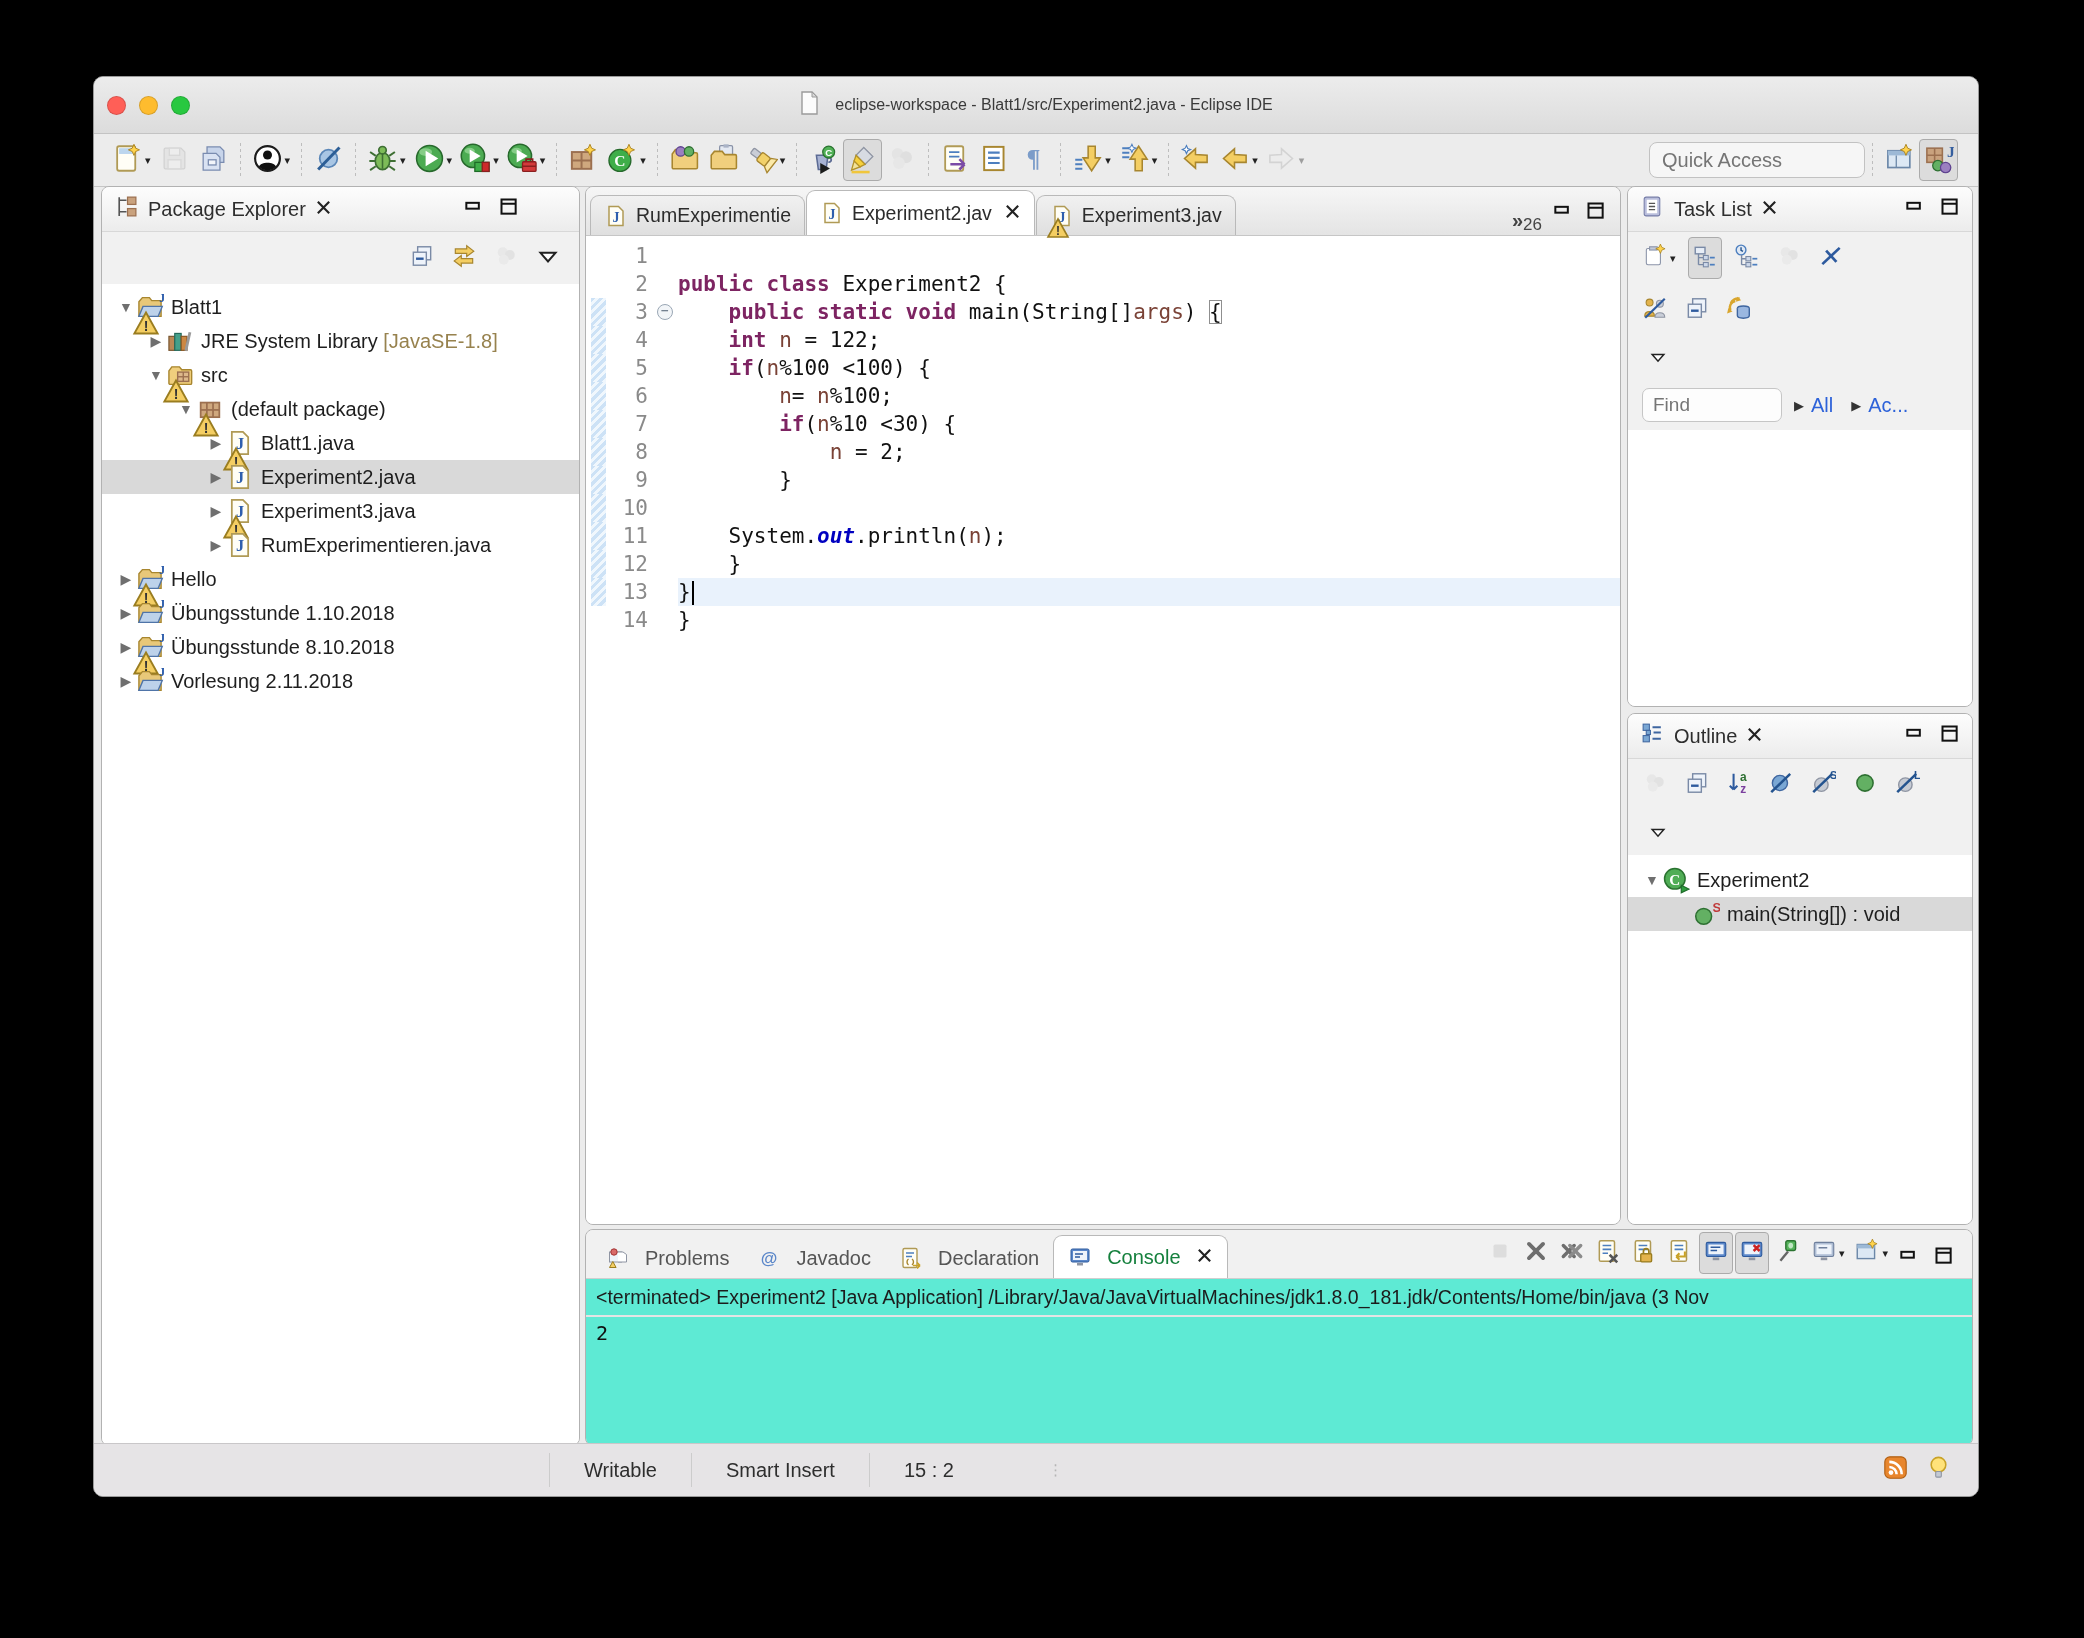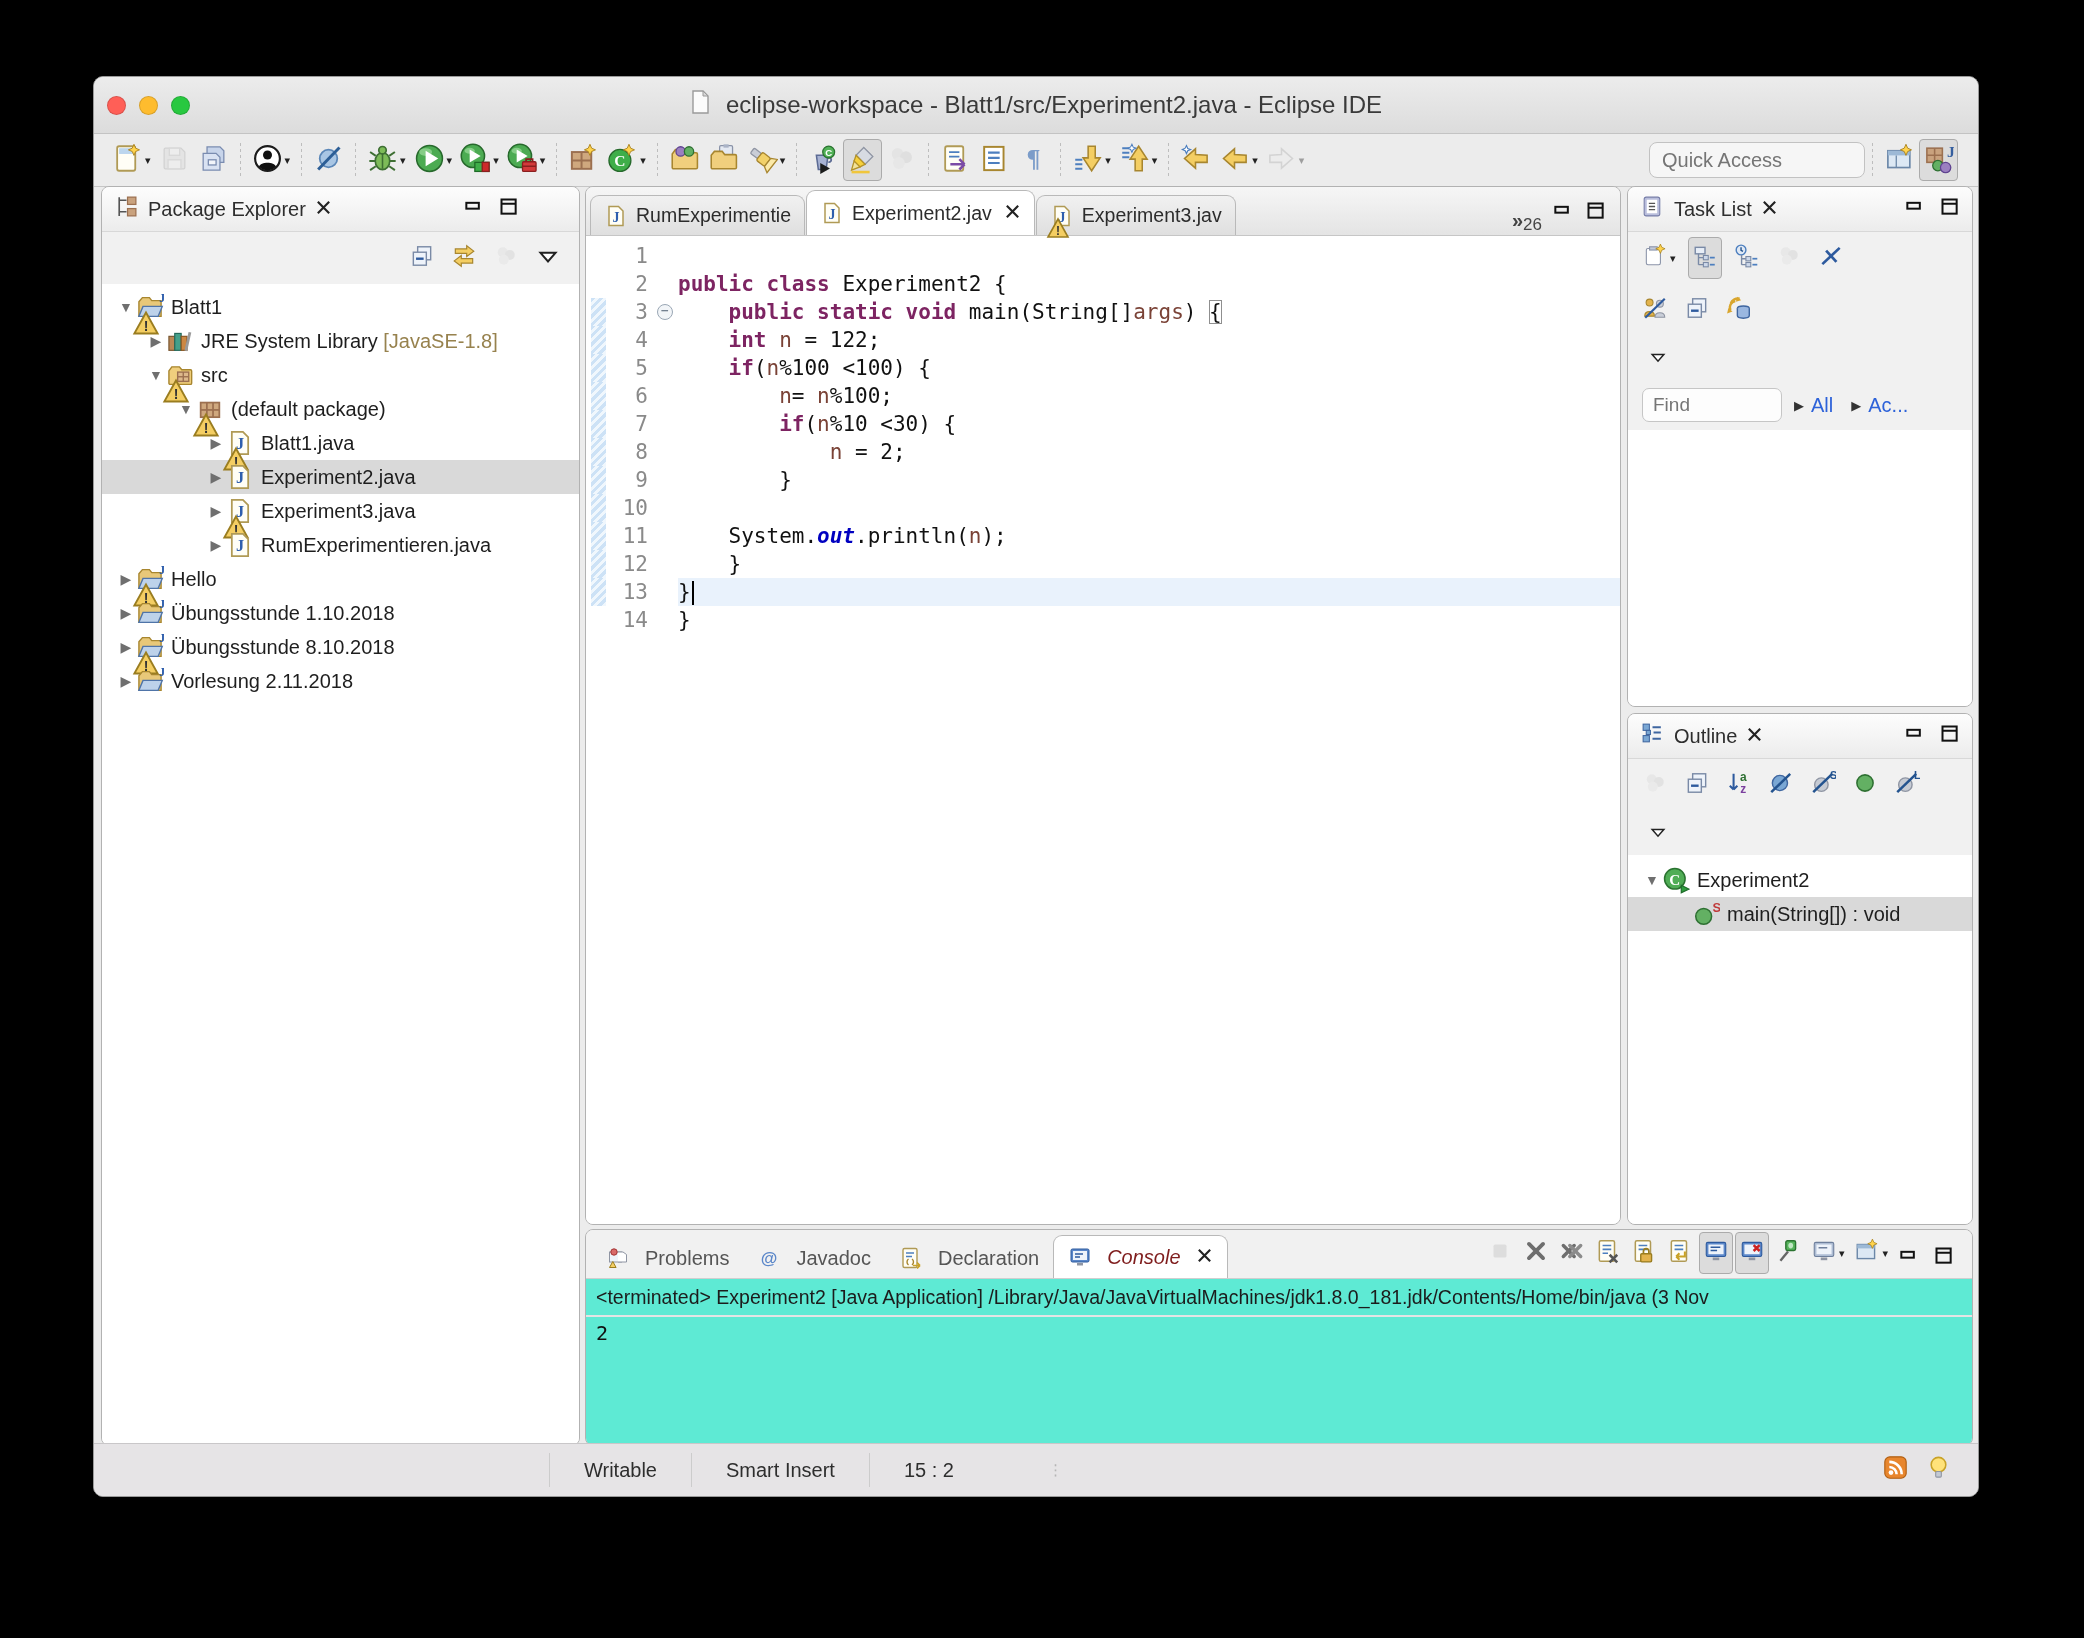--- a/index.html
+++ b/index.html
@@ -3,21 +3,21 @@
 <meta charset="utf-8">
 <style>
   html,body{margin:0;padding:0;background:#000;width:2084px;height:1638px;overflow:hidden;
     font-family:"Liberation Sans",sans-serif;-webkit-font-smoothing:antialiased;}
   #window{position:absolute;left:93px;top:76px;width:1884px;height:1419px;background:#ececec;
     border-radius:10px;border:1px solid #9a9a9a;box-shadow:0 22px 70px rgba(0,0,0,.6);overflow:hidden;}
   
   #titlebar{height:56px;display:flex;align-items:center;position:relative;
     background:linear-gradient(#ececec,#dcdcdc);border-bottom:1px solid #c3c3c3;}
   .tl{width:17px;height:17px;border-radius:50%;margin-left:13px;display:inline-block;border:1px solid rgba(0,0,0,.15);}
-  #titletext{position:absolute;left:0;right:0;text-align:center;font-size:24px;color:#3a3a3a;
+  #titletext{position:absolute;left:0;right:0;text-align:center;font-size:16px;color:#3a3a3a;
     display:flex;align-items:center;justify-content:center;gap:16px;}
   
   #toolbar{height:52px;display:flex;align-items:center;padding:0 14px;background:#ececec;
     border-bottom:1px solid #c6c6c6;position:relative;}
   .tb-group{display:flex;align-items:center;}
   .tb-sep{width:1px;height:34px;margin:0 7px;background:repeating-linear-gradient(#bdbdbd 0 3px,transparent 3px 6px);}
   .tbtn{display:flex;align-items:center;height:40px;padding:0 3px;border-radius:4px;border:1px solid transparent;}
   .tbtn svg{width:31px;height:31px;}
   .tbtn .dd{font-size:11px;color:#222;margin-left:2px;}
   .tbtn.disabled{opacity:.38;}
@@ -82,21 +82,21 @@
     font-size:19px;color:#9b9b9b;padding:0 10px;font-family:"Liberation Sans",sans-serif;}
   .filter{display:flex;align-items:center;gap:7px;font-size:20px;color:#2d62d9;}
   .filter .arr{color:#333;font-size:13px;}
   
   #console-tabs{height:48px;display:flex;align-items:flex-end;background:#f1f1f1;border-bottom:1px solid #cfcfcf;
     padding:0 6px;flex:none;}
   .ctab{display:flex;align-items:center;gap:15px;font-size:20px;color:#555;padding:0 14px;height:40px;}
   .ctab .ticn{width:24px;height:24px;margin:0;}
   .ctab .ticn svg{width:24px;height:24px;}
   .ctab.active{background:#fff;border:1px solid #b9b9b9;border-bottom:none;border-radius:9px 9px 0 0;
-    color:#7f1d1d;height:42px;font-style:italic;}
+    color:#15803d;height:42px;}
   #console-toolbar{margin-left:auto;display:flex;align-items:center;gap:2px;padding-bottom:4px;}
   #console-toolbar .tbtn svg{width:26px;height:26px;}
   #console-body{flex:1;background:#5eead4;overflow:hidden;}
   #console-header{font-size:19.5px;color:#1c1c1c;padding:7px 10px 6px;border-bottom:2px solid #e4e4e4;
     white-space:nowrap;overflow:hidden;}
   #console-output{font-family:"DejaVu Sans Mono",monospace;font-size:20px;color:#111;padding:4px 10px;}
   
   #statusbar{position:absolute;left:0;right:0;bottom:0;height:52px;display:flex;align-items:center;
     background:#e6e4e6;border-top:1px solid #c9c7c9;font-size:20px;color:#2e2e2e;margin-top:48px;}
   .sb-item{padding:0 34px;}

